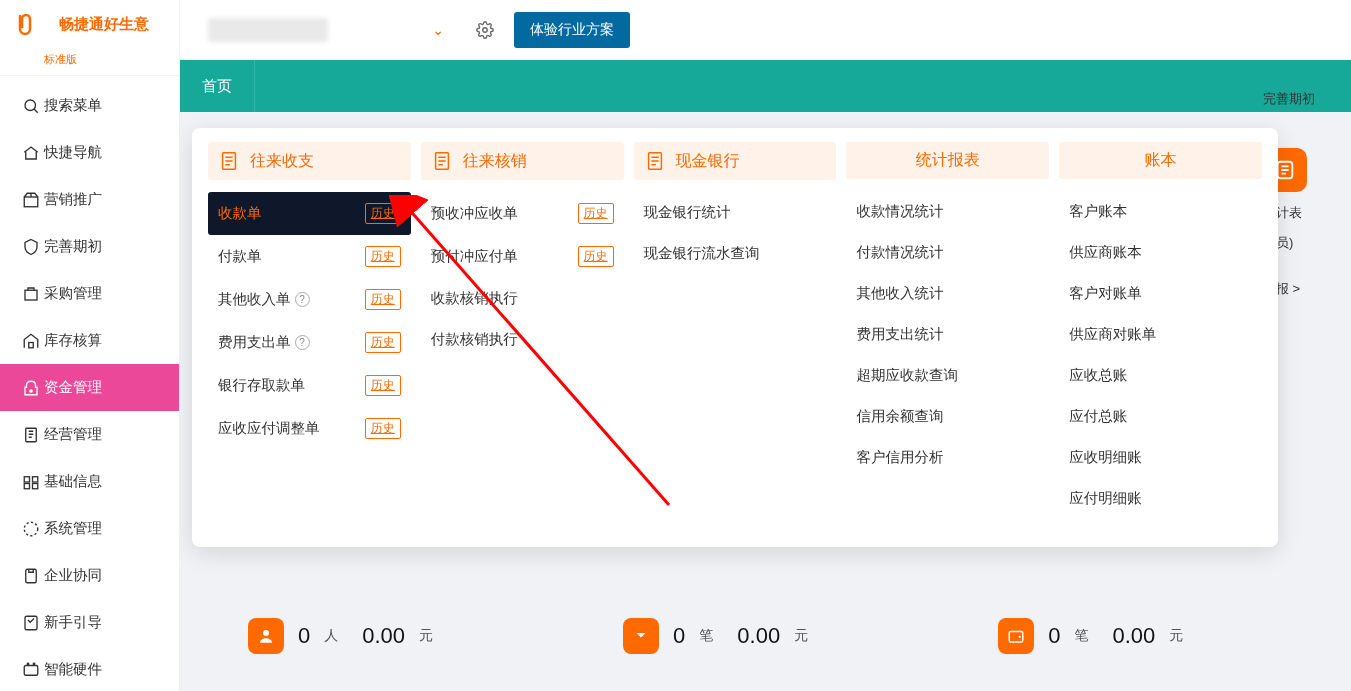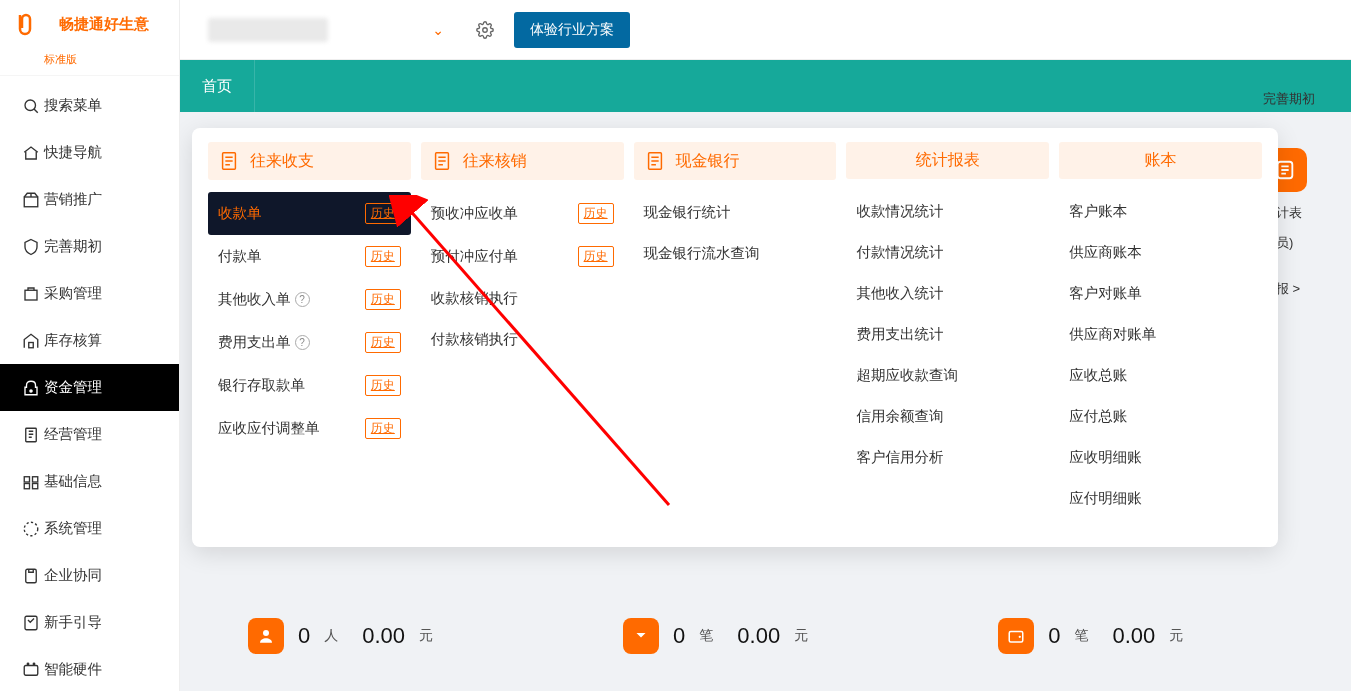--- a/index.html
+++ b/index.html
@@ -34,21 +34,21 @@
     .logo-text { color: #ff6a00; font-size: 15px; font-weight: 600; }
     .logo-badge { color: #ff6a00; font-size: 11px; margin-top: 16px; margin-left: 30px; }
     .nav { padding-top: 6px; }
     .nav-item {
       display: flex; align-items: center; gap: 4px;
       padding: 14px 22px;
       font-size: 14.5px;
       color: #333;
       cursor: pointer;
     }
-    .nav-item.active { background: #000000; color: #fff; }
+    .nav-item.active { background: #ec4899; color: #fff; }
     .nav-icon { width: 18px; height: 18px; display:flex; align-items:center; justify-content:center; }
     .nav-icon svg { width: 18px; height: 18px; }
     .main {
       flex: 1;
       display: flex;
       flex-direction: column;
       position: relative;
     }
     .topbar {
       height: 60px;

